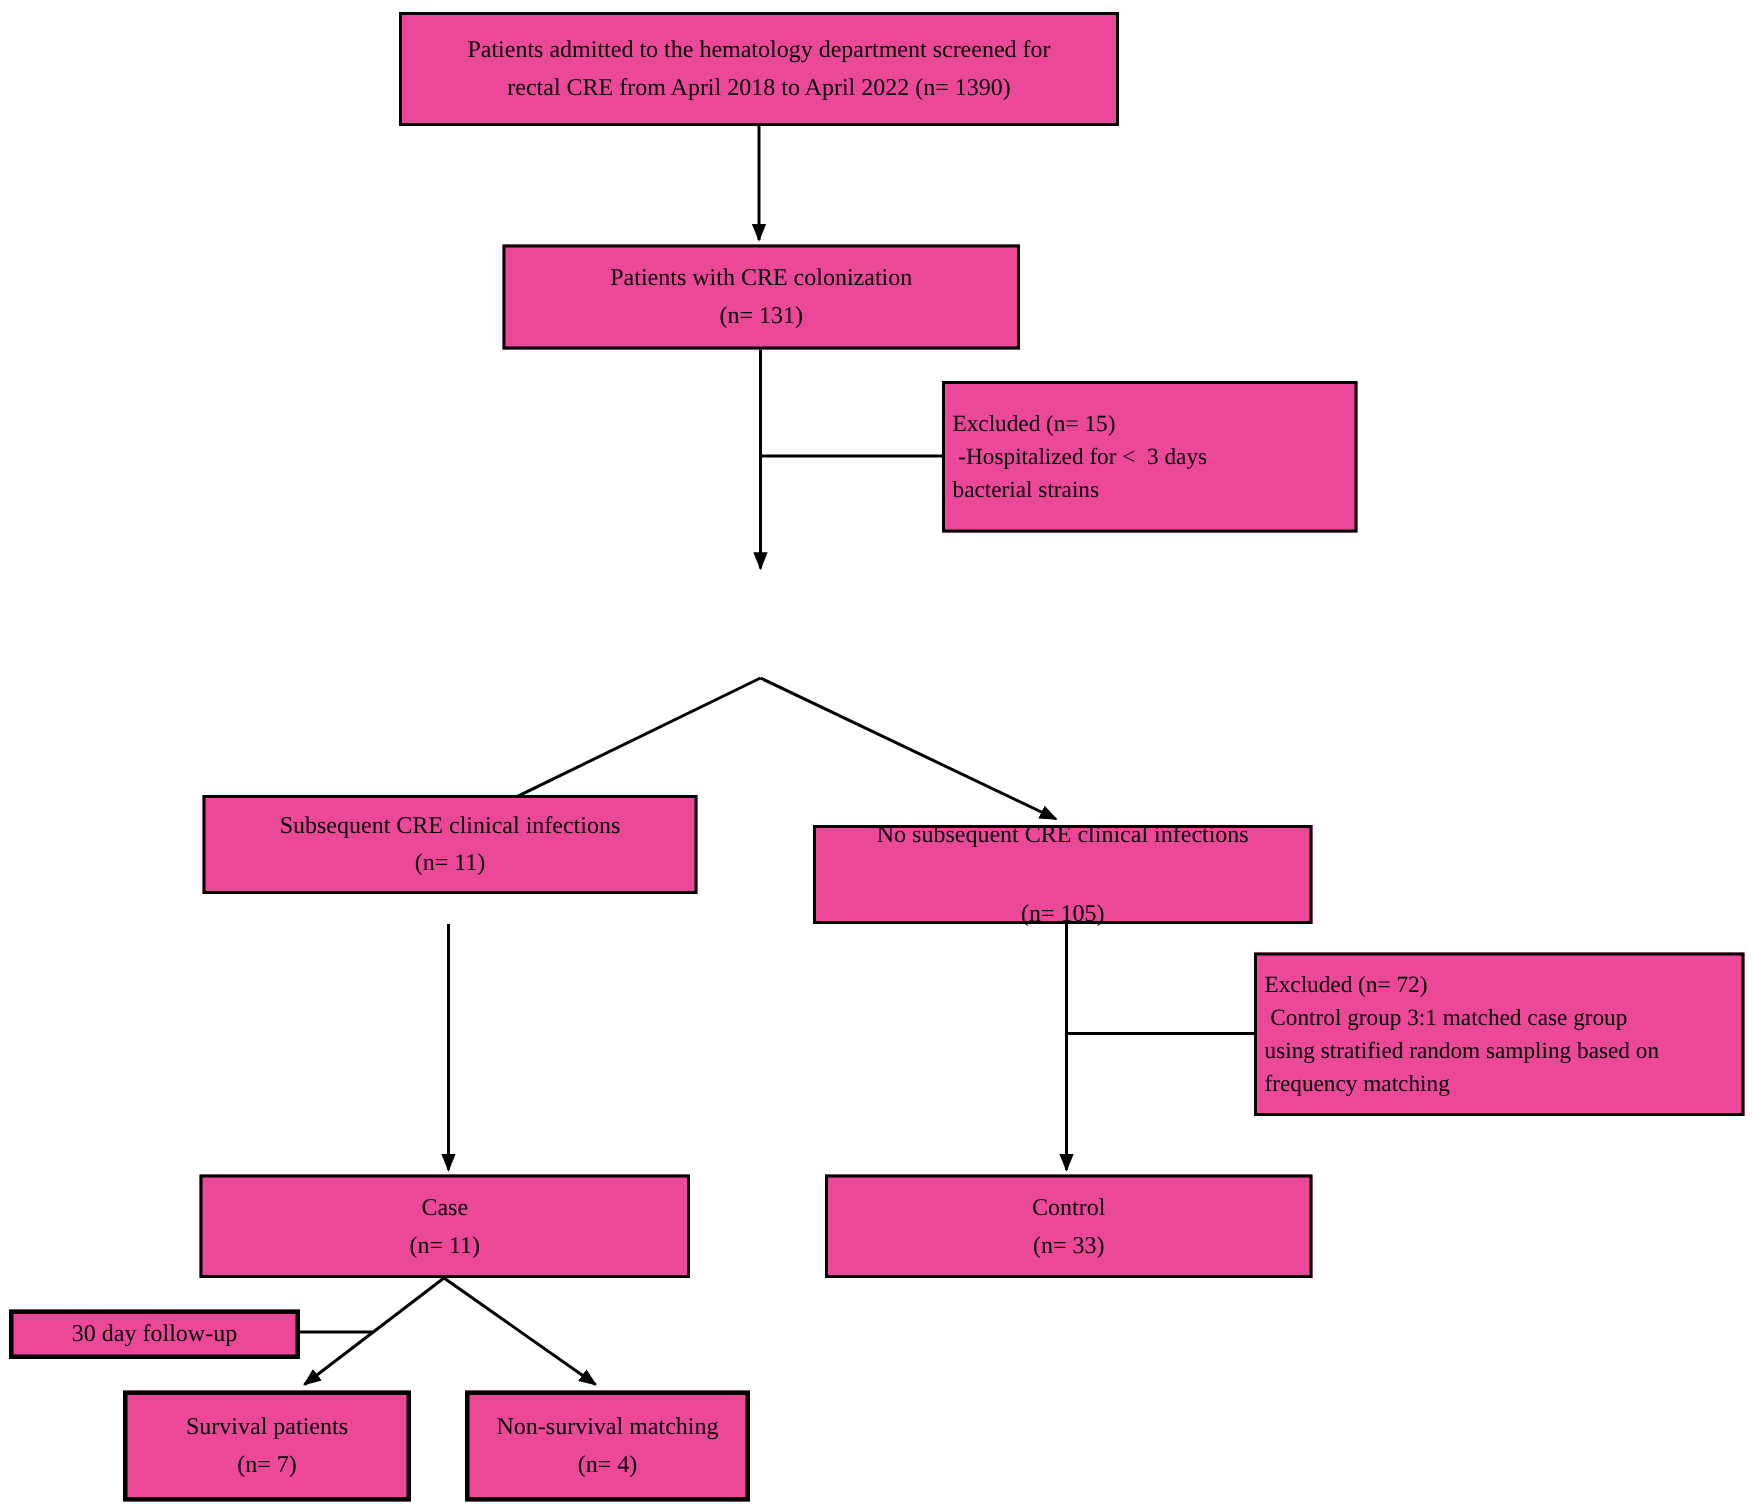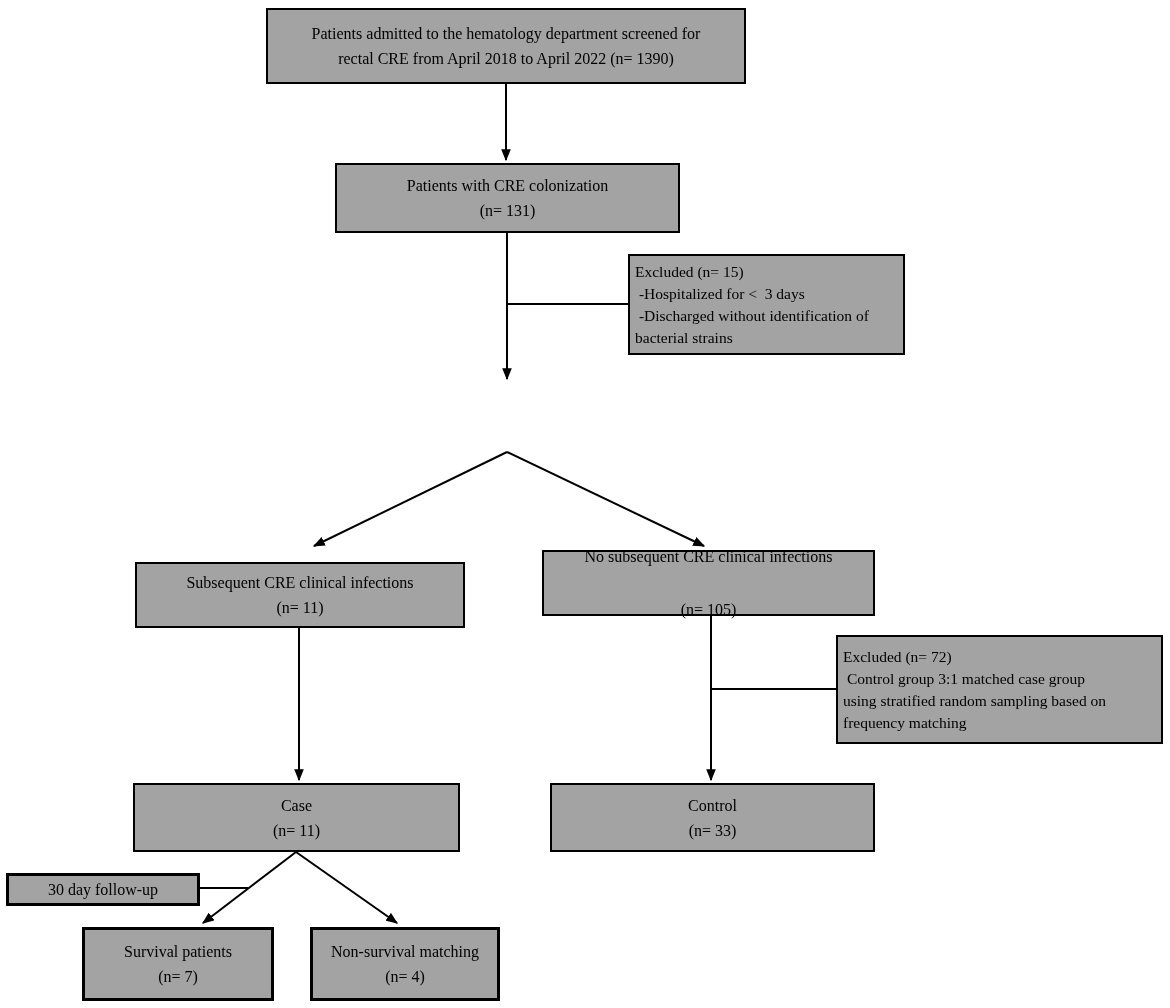--- a/index.html
+++ b/index.html
@@ -22,21 +22,21 @@
     left: 0;
     top: 0;
     width: 1170px;
     height: 1008px;
     pointer-events: none;
   }
   .box {
     position: absolute;
     box-sizing: border-box;
     border: 2px solid #000000;
-    background: #a3a3a3;
+    background: #ec4899;
     display: flex;
     flex-direction: column;
     justify-content: center;
     font-size: 16px;
     line-height: 25px;
   }
   .box.centered {
     align-items: center;
     text-align: center;
   }
@@ -85,26 +85,25 @@
   </div>
 
   <div class="box centered" style="left:335px; top:163px; width:345px; height:70px;">
     <div class="ln">Patients with CRE colonization</div>
     <div class="ln">(n= 131)</div>
   </div>
 
   <div class="box lefted" style="left:628px; top:254px; width:277px; height:101px;">
     <div class="ln">Excluded (n= 15)</div>
     <div class="ln"> -Hospitalized for &lt;  3 days</div>
-    <div class="ln"> -Discharged without identification of</div>
     <div class="ln">bacterial strains</div>
   </div>
 
 
-  <div class="box centered" style="left:135px; top:562px; width:330px; height:66px;">
+  <div class="box centered" style="left:135px; top:530px; width:330px; height:66px;">
     <div class="ln">Subsequent CRE clinical infections</div>
     <div class="ln">(n= 11)</div>
   </div>
 
   <div class="box centered" style="left:542px; top:550px; width:333px; height:66px;gap:28px;">
     <div class="ln">No subsequent CRE clinical infections</div>
     <div class="ln">(n= 105)</div>
   </div>
 
   <div class="box lefted" style="left:836px; top:635px; width:327px; height:109px;">

